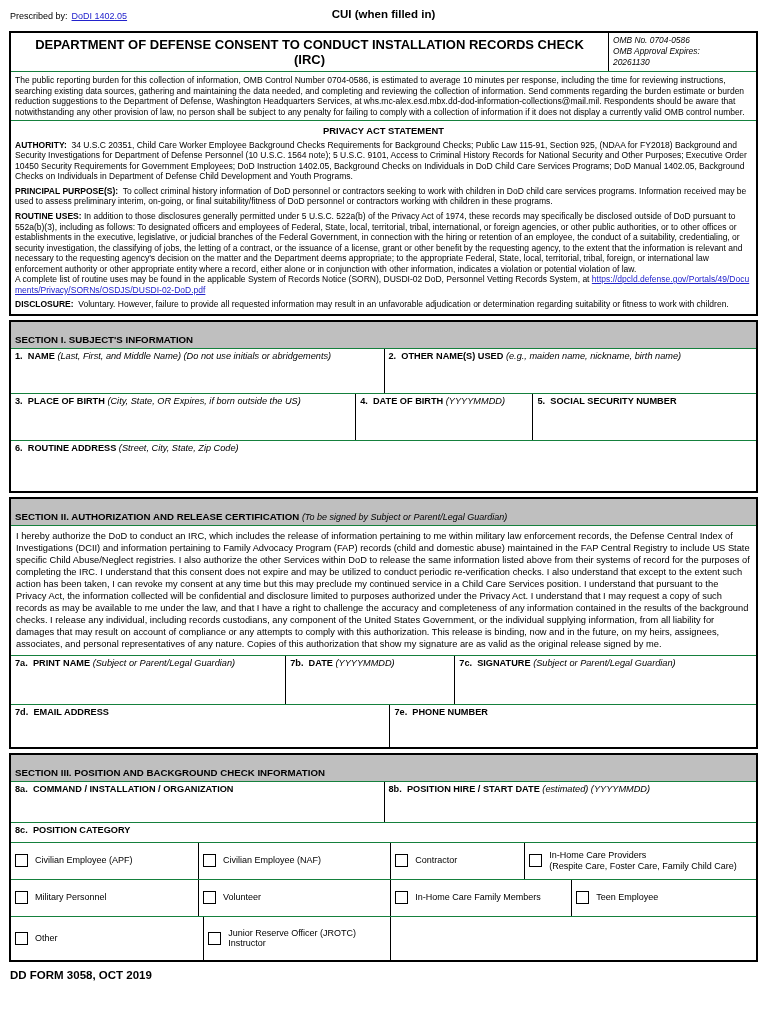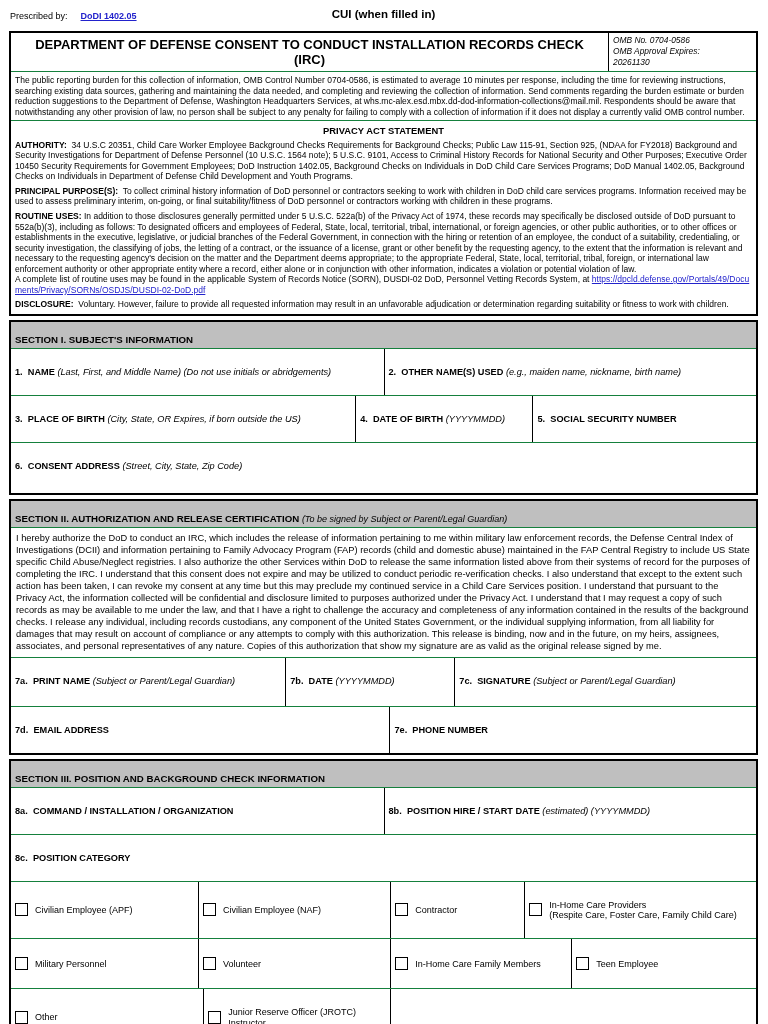--- a/index.html
+++ b/index.html
@@ -8,29 +8,29 @@
     width:768px; height:1024px;
     font-family:"Liberation Sans", sans-serif;
     color:#000; font-size:9px;
     -webkit-font-smoothing:antialiased;
   }
   .page { padding:5px 10px 0 9px; }
 
   
   .topbar { position:relative; height:22px; }
   .prescribed { position:absolute; left:1px; top:6px; font-size:9px; }
-  .prescribed a { color:#2222cc; text-decoration:underline; margin-left:13px;font-weight:bold; }
+  .prescribed a { color:#2222cc; text-decoration:underline; margin-left:4px; }
   .cui-top { text-align:center; font-weight:bold; font-size:11.5px; padding-top:3px; }
 
   
   .box { border:2px solid #000; margin-top:4px; }
   .box:first-of-type { margin-top:2px; }
   .row { display:flex; }
   .row + .row, .sechead + .row { border-top:1px solid #15803d; }
-  .cell { padding:18px 4px; position:relative; }
+  .cell { padding:2px 4px; position:relative; }
   .cell + .cell { border-left:1px solid #000; }
 
   .title-row { min-height:36px; }
   .title-cell { flex:1; display:flex; align-items:center; justify-content:center;
                 text-align:center; font-weight:bold; font-size:13px; padding:4px 10px; }
   .omb-cell { flex:0 0 148px; font-style:italic; font-size:8.4px; line-height:1.3; padding:2px 4px; }
 
   .smalltext { font-size:8.5px; line-height:1.24; padding:3px 4px; }
   .privacy { font-size:8.5px; line-height:1.24; padding:2px 4px 4px 4px; }
   .privacy-head { text-align:center; font-weight:bold; font-size:9.4px; margin:2px 0 3px 0; }
@@ -117,21 +117,21 @@
       </div>
       <div class="cell h46" style="flex:0 0 23.8%">
         <span class="flabel"><b><span>4.</span>&nbsp; <span>DATE OF BIRTH</span></b> <i>(YYYYMMDD)</i></span>
       </div>
       <div class="cell h46" style="flex:1">
         <span class="flabel"><b><span>5.</span>&nbsp; <span>SOCIAL SECURITY NUMBER</span></b></span>
       </div>
     </div>
     <div class="row">
       <div class="cell h50" style="flex:1">
-        <span class="flabel"><b><span>6.</span>&nbsp; <span>CONSENT ADDRESS</span></b> <i>(Street, City, State, Zip Code)</i></span>
+        <span class="flabel"><b><span>6.</span>&nbsp; <span>ROUTINE ADDRESS</span></b> <i>(Street, City, State, Zip Code)</i></span>
       </div>
     </div>
   </div>
 
   <div class="box">
     <div class="sechead">
       <span>SECTION II. AUTHORIZATION AND RELEASE CERTIFICATION</span> <i>(To be signed by Subject or Parent/Legal Guardian)</i>
     </div>
     <div class="row">
       <div class="cell consent" style="flex:1">I hereby authorize the DoD to conduct an IRC, which includes the release of information pertaining to me within military law enforcement records, the Defense Central Index of Investigations (DCII) and information pertaining to Family Advocacy Program (FAP) records (child and domestic abuse) maintained in the FAP Central Registry to include US State specific Child Abuse/Neglect registries. I also authorize the other Services within DoD to release the same information listed above from their systems of record for the purposes of completing the IRC.  I understand that this consent does not expire and may be utilized to conduct periodic re-verification checks. I also understand that except to the extent such action has been taken, I can revoke my consent at any time but this may preclude my continued service in a Child Care Services position. I understand that pursuant to the Privacy  Act, the information  collected  will  be  confidential  and  disclosure limited  to  purposes  authorized  under the Privacy Act. I understand that I may request a copy of such records as may be available to me under the law, and that I have a right to challenge the accuracy and completeness of any information contained in the results of the background checks. I release any individual, including records custodians, any component of the United States Government, or the individual supplying information, from all liability for damages that may result on account of compliance or any attempts to comply with this authorization. This release is binding, now and in the future, on my heirs, assignees, associates, and personal representatives of any nature. Copies of this authorization that show my signature are as valid as the original release signed by me.</div>

